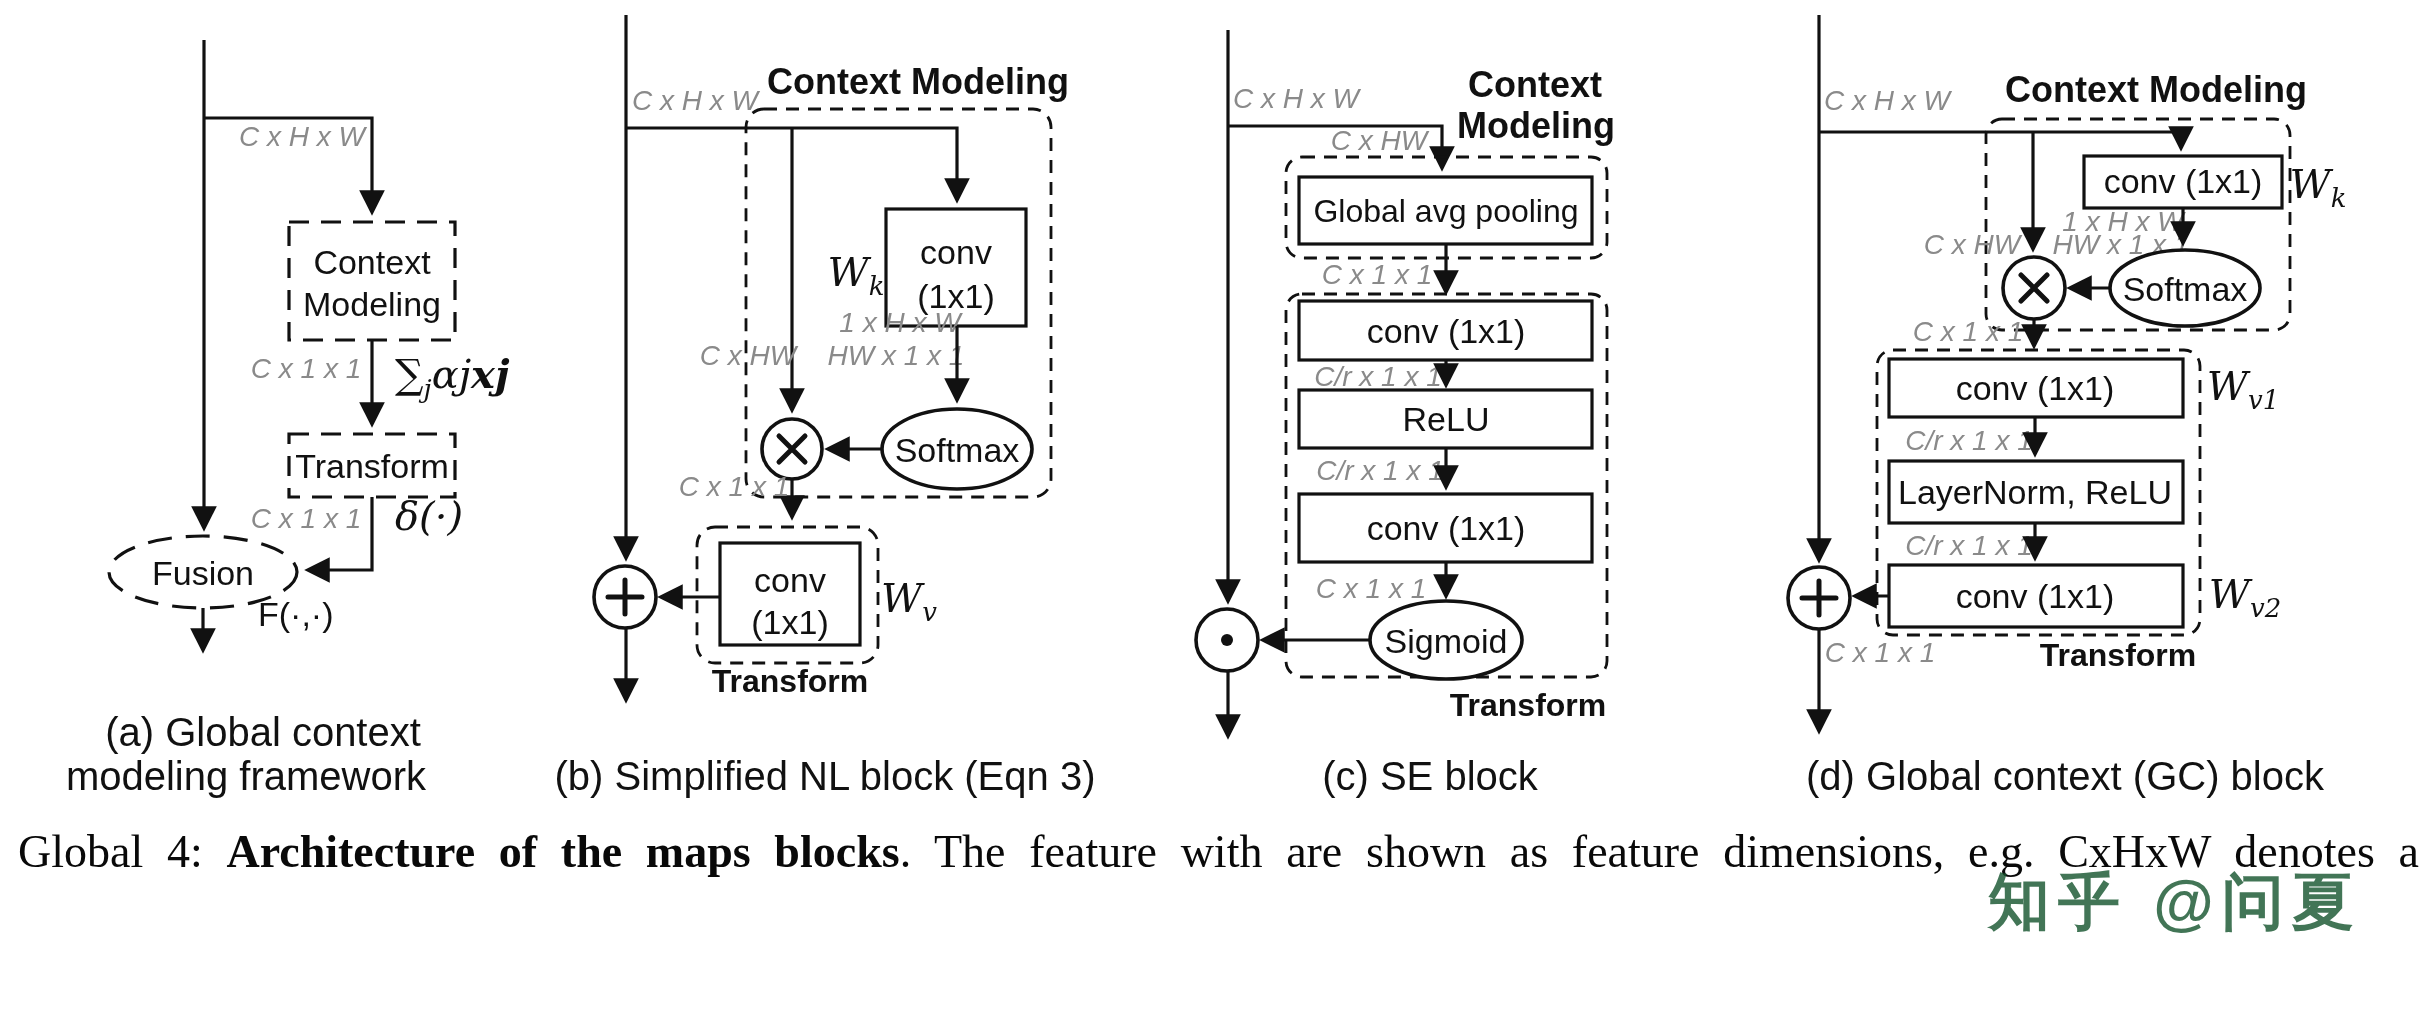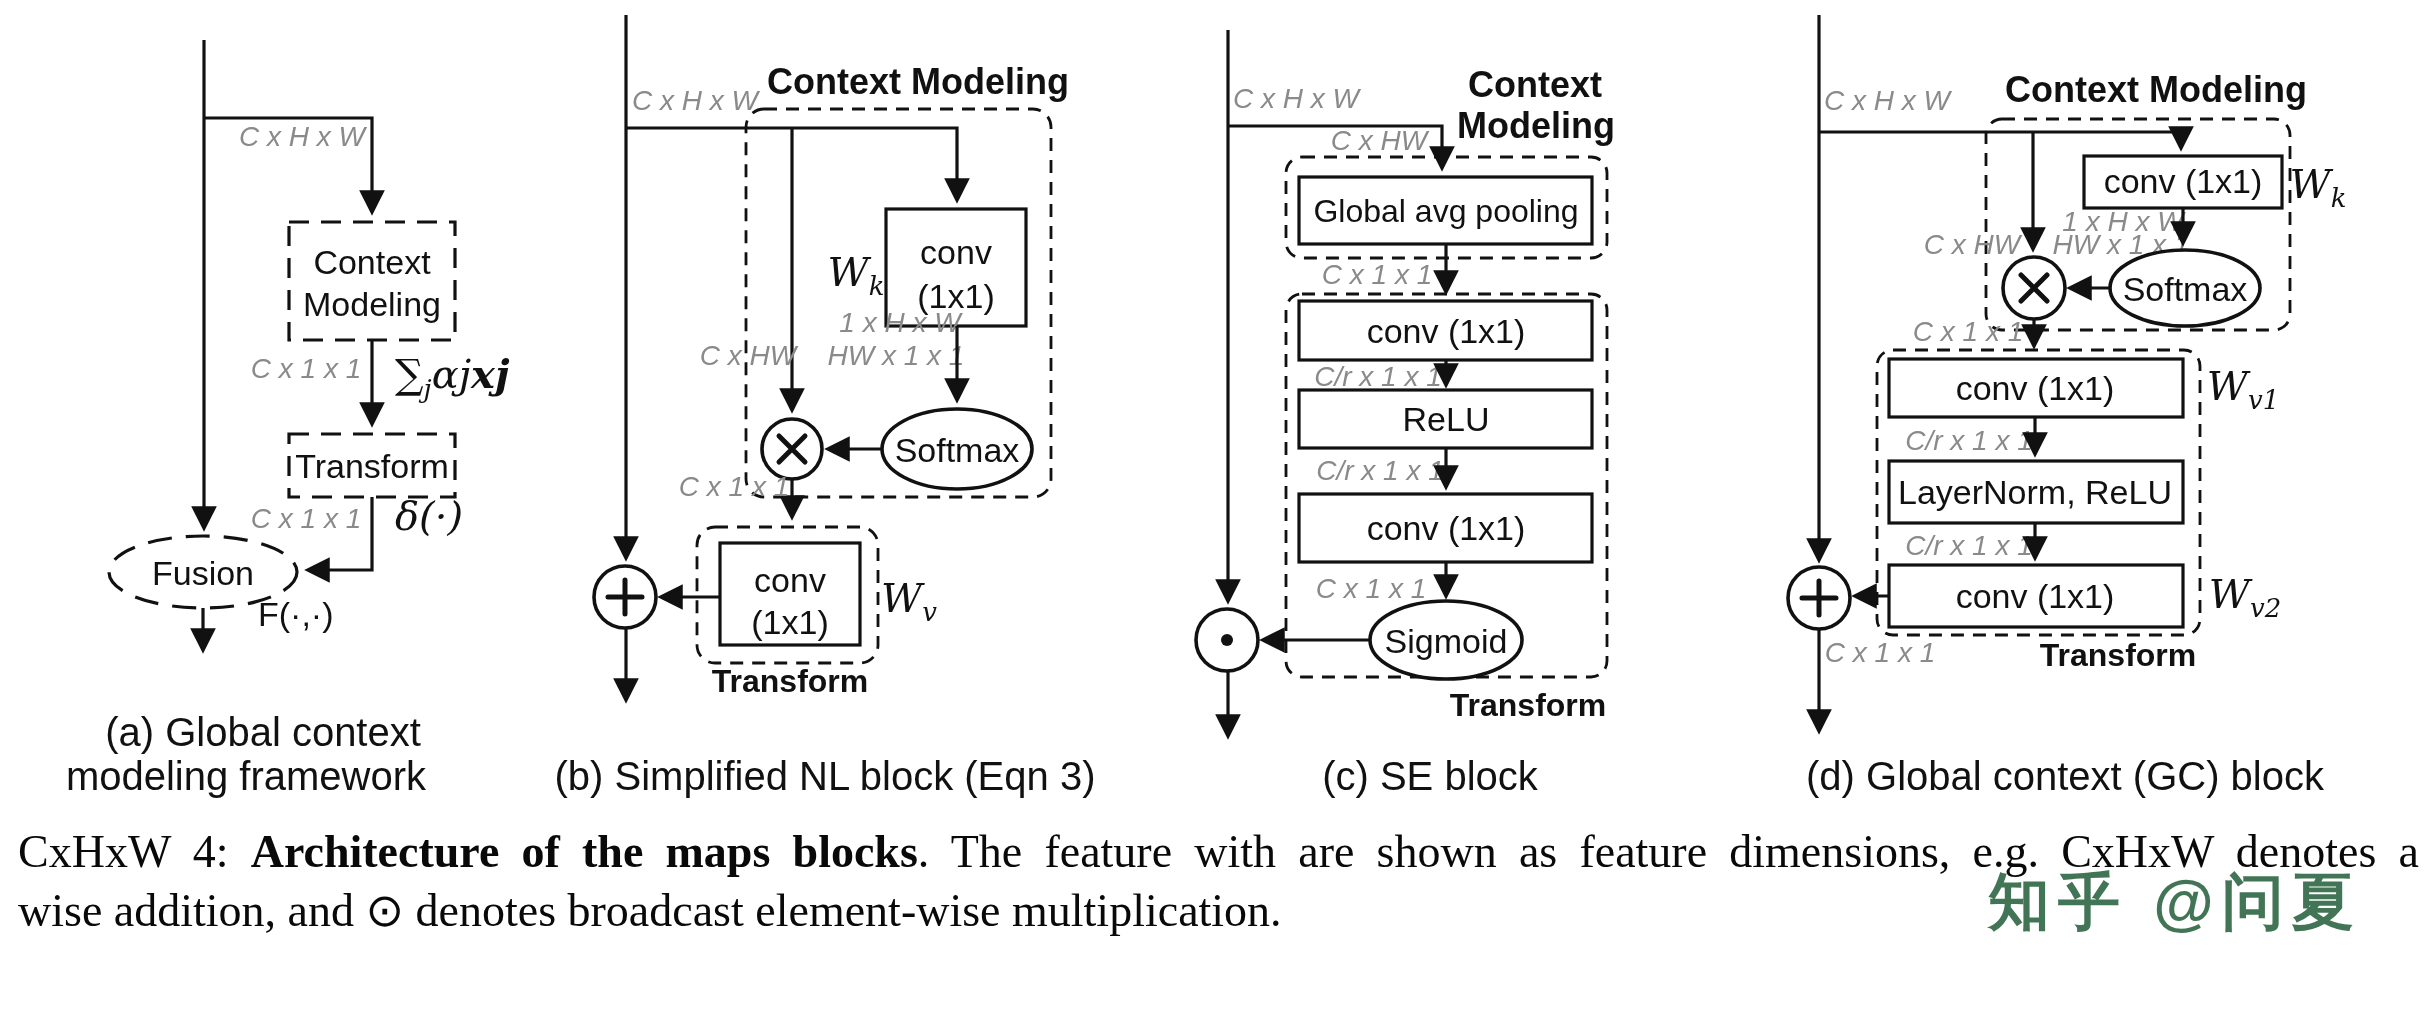--- a/index.html
+++ b/index.html
@@ -213,19 +213,18 @@
     <circle class="opcirc" cx="1819" cy="598" r="31"></circle>
     <path class="opstroke" d="M1802,598 H1836 M1819,581 V615"></path>
     <text class="dim mid" x="1880" y="662">C x 1 x 1</text>
 
     <text class="trlabel mid" x="2118" y="666">Transform</text>
     <text class="panelcap mid" x="2065" y="790">(d) Global context (GC) block</text>
   </g>
 </svg>
 
 <div class="figcap">
-  <div class="just"><span>CxHxW 4: </span><b>Architecture of the maps blocks</b><span>.  The feature with are shown as feature dimensions, e.g.  CxHxW denotes a</span></div>
-  <div>wise addition, and ⊙ denotes broadcast element-wise multiplication.</div>
+  <div class="just"><span>Global 4: </span><b>Architecture of the maps blocks</b><span>.  The feature with are shown as feature dimensions, e.g.  CxHxW denotes a</span></div>
 </div>
 
 <div class="watermark">知乎 @问夏</div>
 
 </div>
 
 </body></html>

